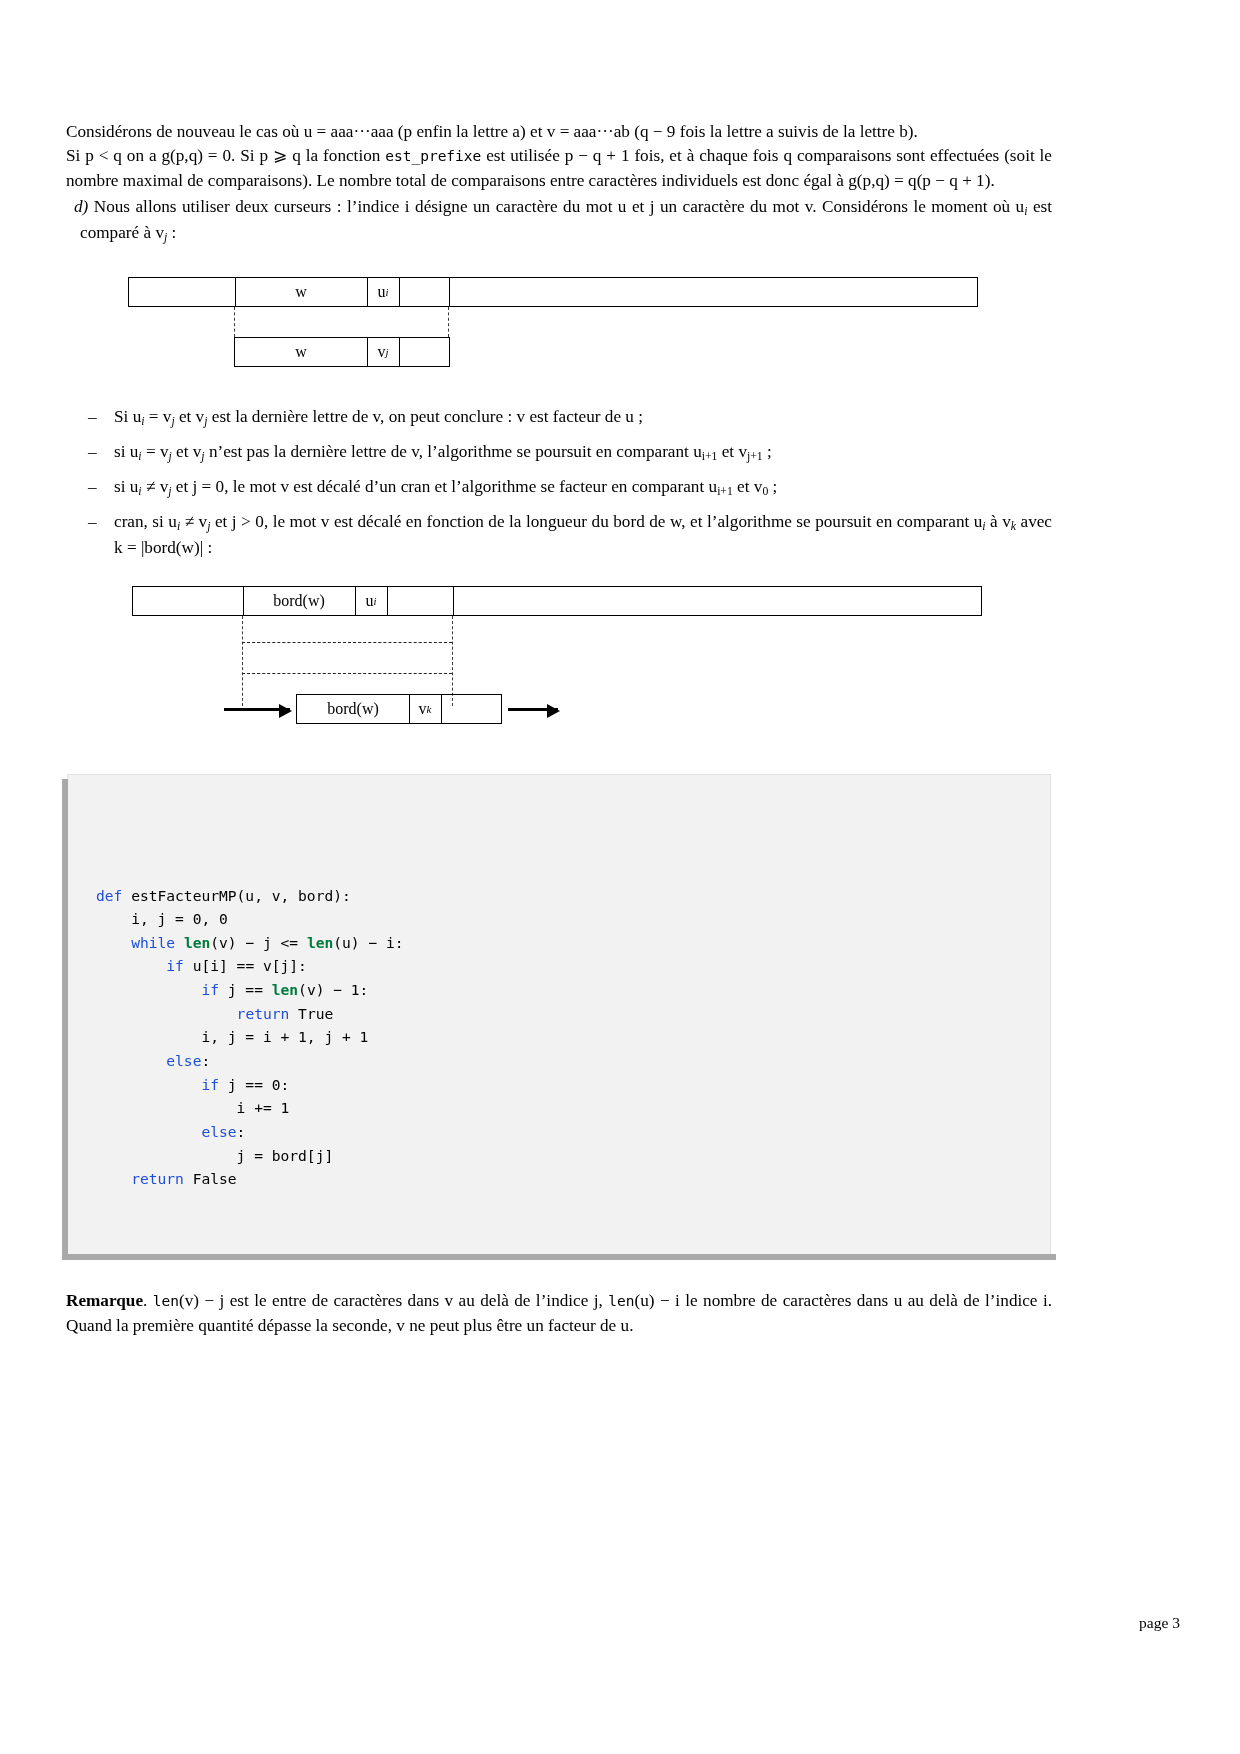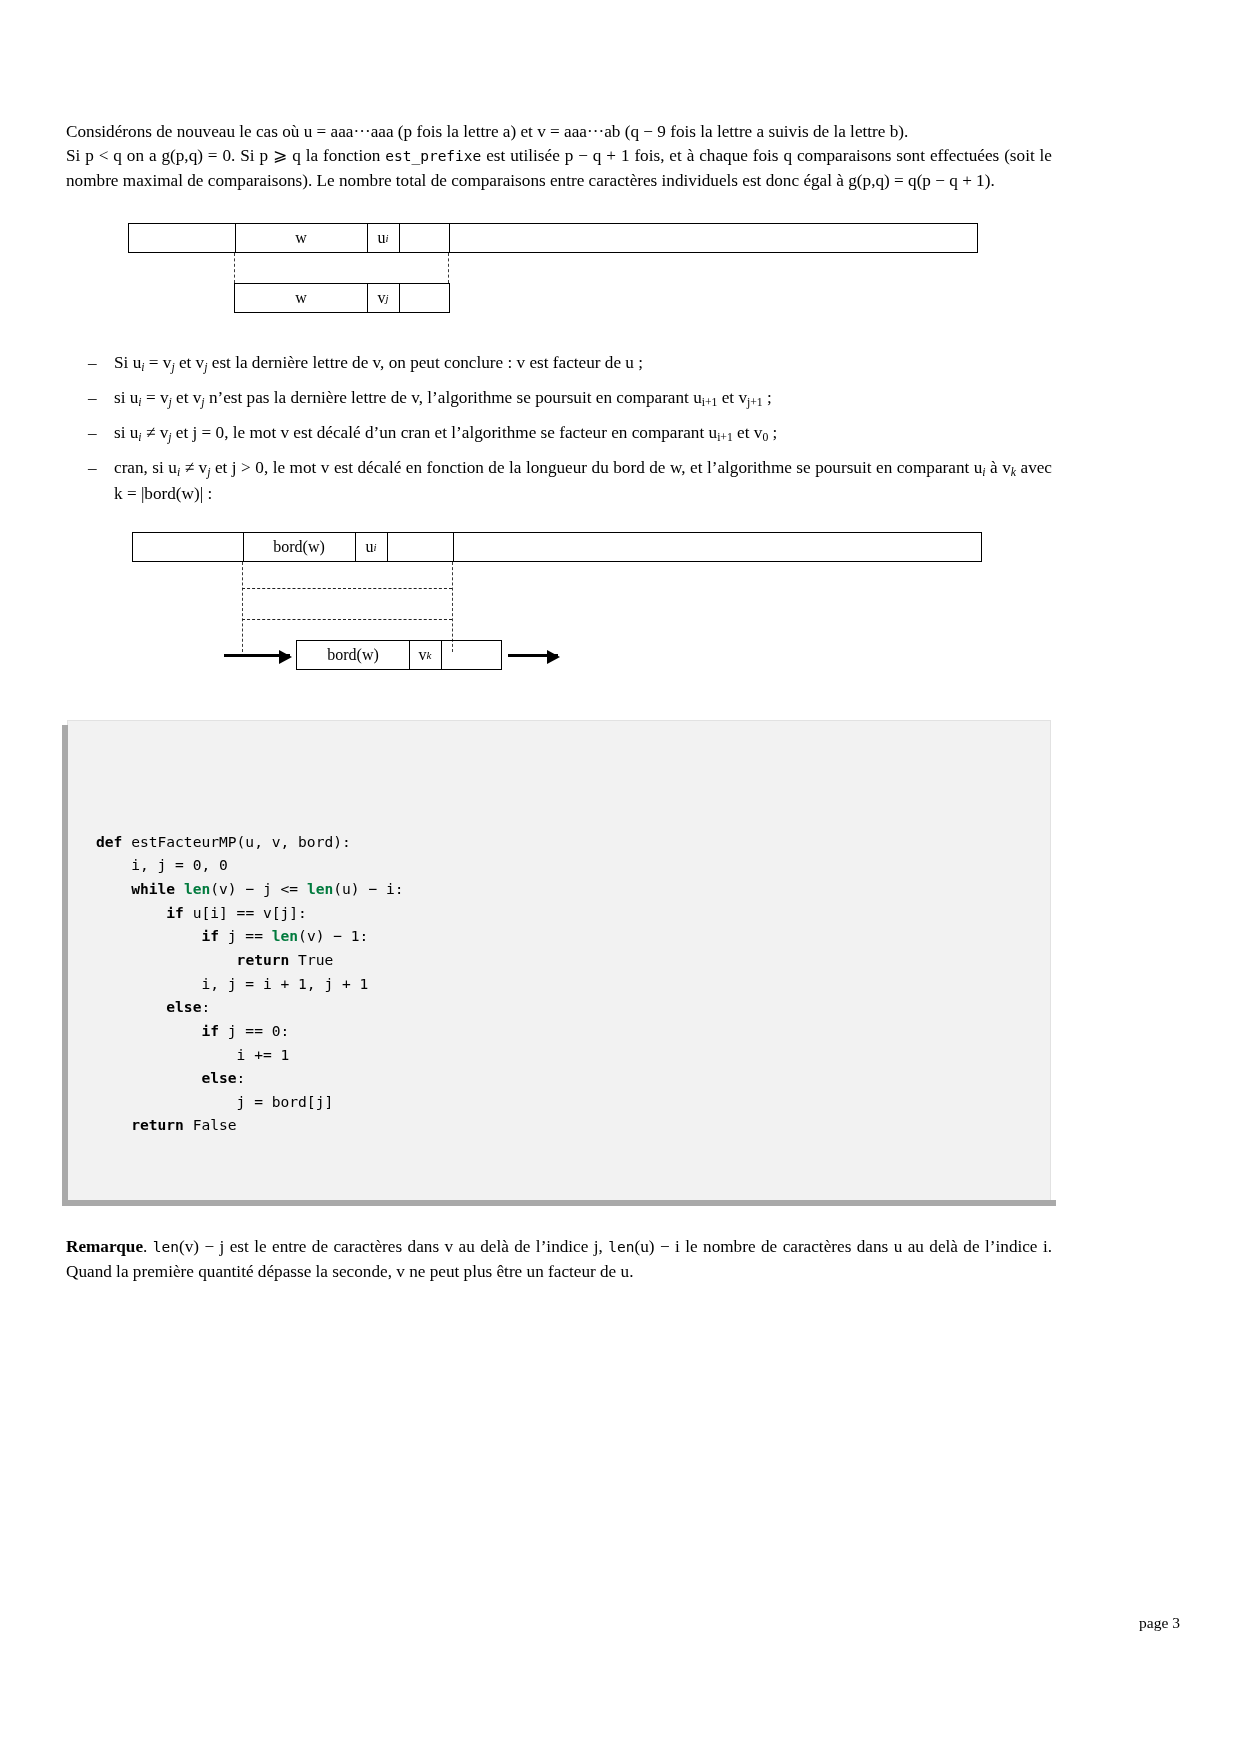--- a/index.html
+++ b/index.html
@@ -147,21 +147,21 @@
     position:relative;
   }
   .code .shadow-l {
     position:absolute; left:-6px; top:4px; width:6px; bottom:-6px;
     background:#a9a9a9;
   }
   .code .shadow-b {
     position:absolute; left:-6px; bottom:-6px; right:-6px; height:6px;
     background:#a9a9a9;
   }
-  .kw  { color:#000000; font-weight:bold; }
+  .kw  { color:#1d4ed8; font-weight:normal; }
   .bi  { color:#007a3d; font-weight:bold; }
 
   
   .remark {
     margin-top:34px;
     font-size:17.2px;
     line-height:1.42;
     text-align:justify;
   }
   .remark b { font-weight:bold; }
@@ -171,25 +171,26 @@
     right:60px; bottom:122px;
     font-size:15.5px;
   }
 </style>
 </head>
 <body>
 
 <div class="page">
   <div class="content">
 
-    <p class="para"><span>Considérons de nouveau le cas où </span><span class="math">u = aaa···aaa</span><span> (p fois la lettre a) et </span><span class="math">v = aaa···ab</span><span> (q − 9 fois la lettre a suivis de la lettre b).</span>
+    <p class="para"><span>Considérons de nouveau le cas où </span><span class="math">u = aaa···aaa</span><span> (p enfin la lettre a) et </span><span class="math">v = aaa···ab</span><span> (q − 9 fois la lettre a suivis de la lettre b).</span>
     <br></p>
 
     <p class="para"><span>Si p &lt; q on a g(p,q) = 0. Si p ⩾ q la fonction </span><span class="tt">est_prefixe</span><span> est utilisée p − q + 1 fois, et à chaque fois q comparaisons sont effectuées (soit le nombre maximal de comparaisons). Le nombre total de comparaisons entre caractères individuels est donc égal à g(p,q) = q(p − q + 1).</span></p>
 
+    <p class="para" style="margin-top:2px; padding-left:14px; text-indent:-6px;"><i class="it">d)</i><span> Nous allons utiliser deux curseurs : l’indice i désigne un caractère du mot u et j un caractère du mot v. Considérons le moment où u</span><sub>i</sub><span> est comparé à v</span><sub>j</sub><span> :</span></p>
 
     <div class="diagram dia1">
       <div class="d1-rowA">
         <div class="vline" style="left:106px;"></div>
         <div class="vline" style="left:238px;"></div>
         <div class="vline" style="left:270px;"></div>
         <div class="vline" style="left:320px;"></div>
         <div class="cell" style="left:106px; width:132px;">
             <span class="math">w</span>
           </div>

